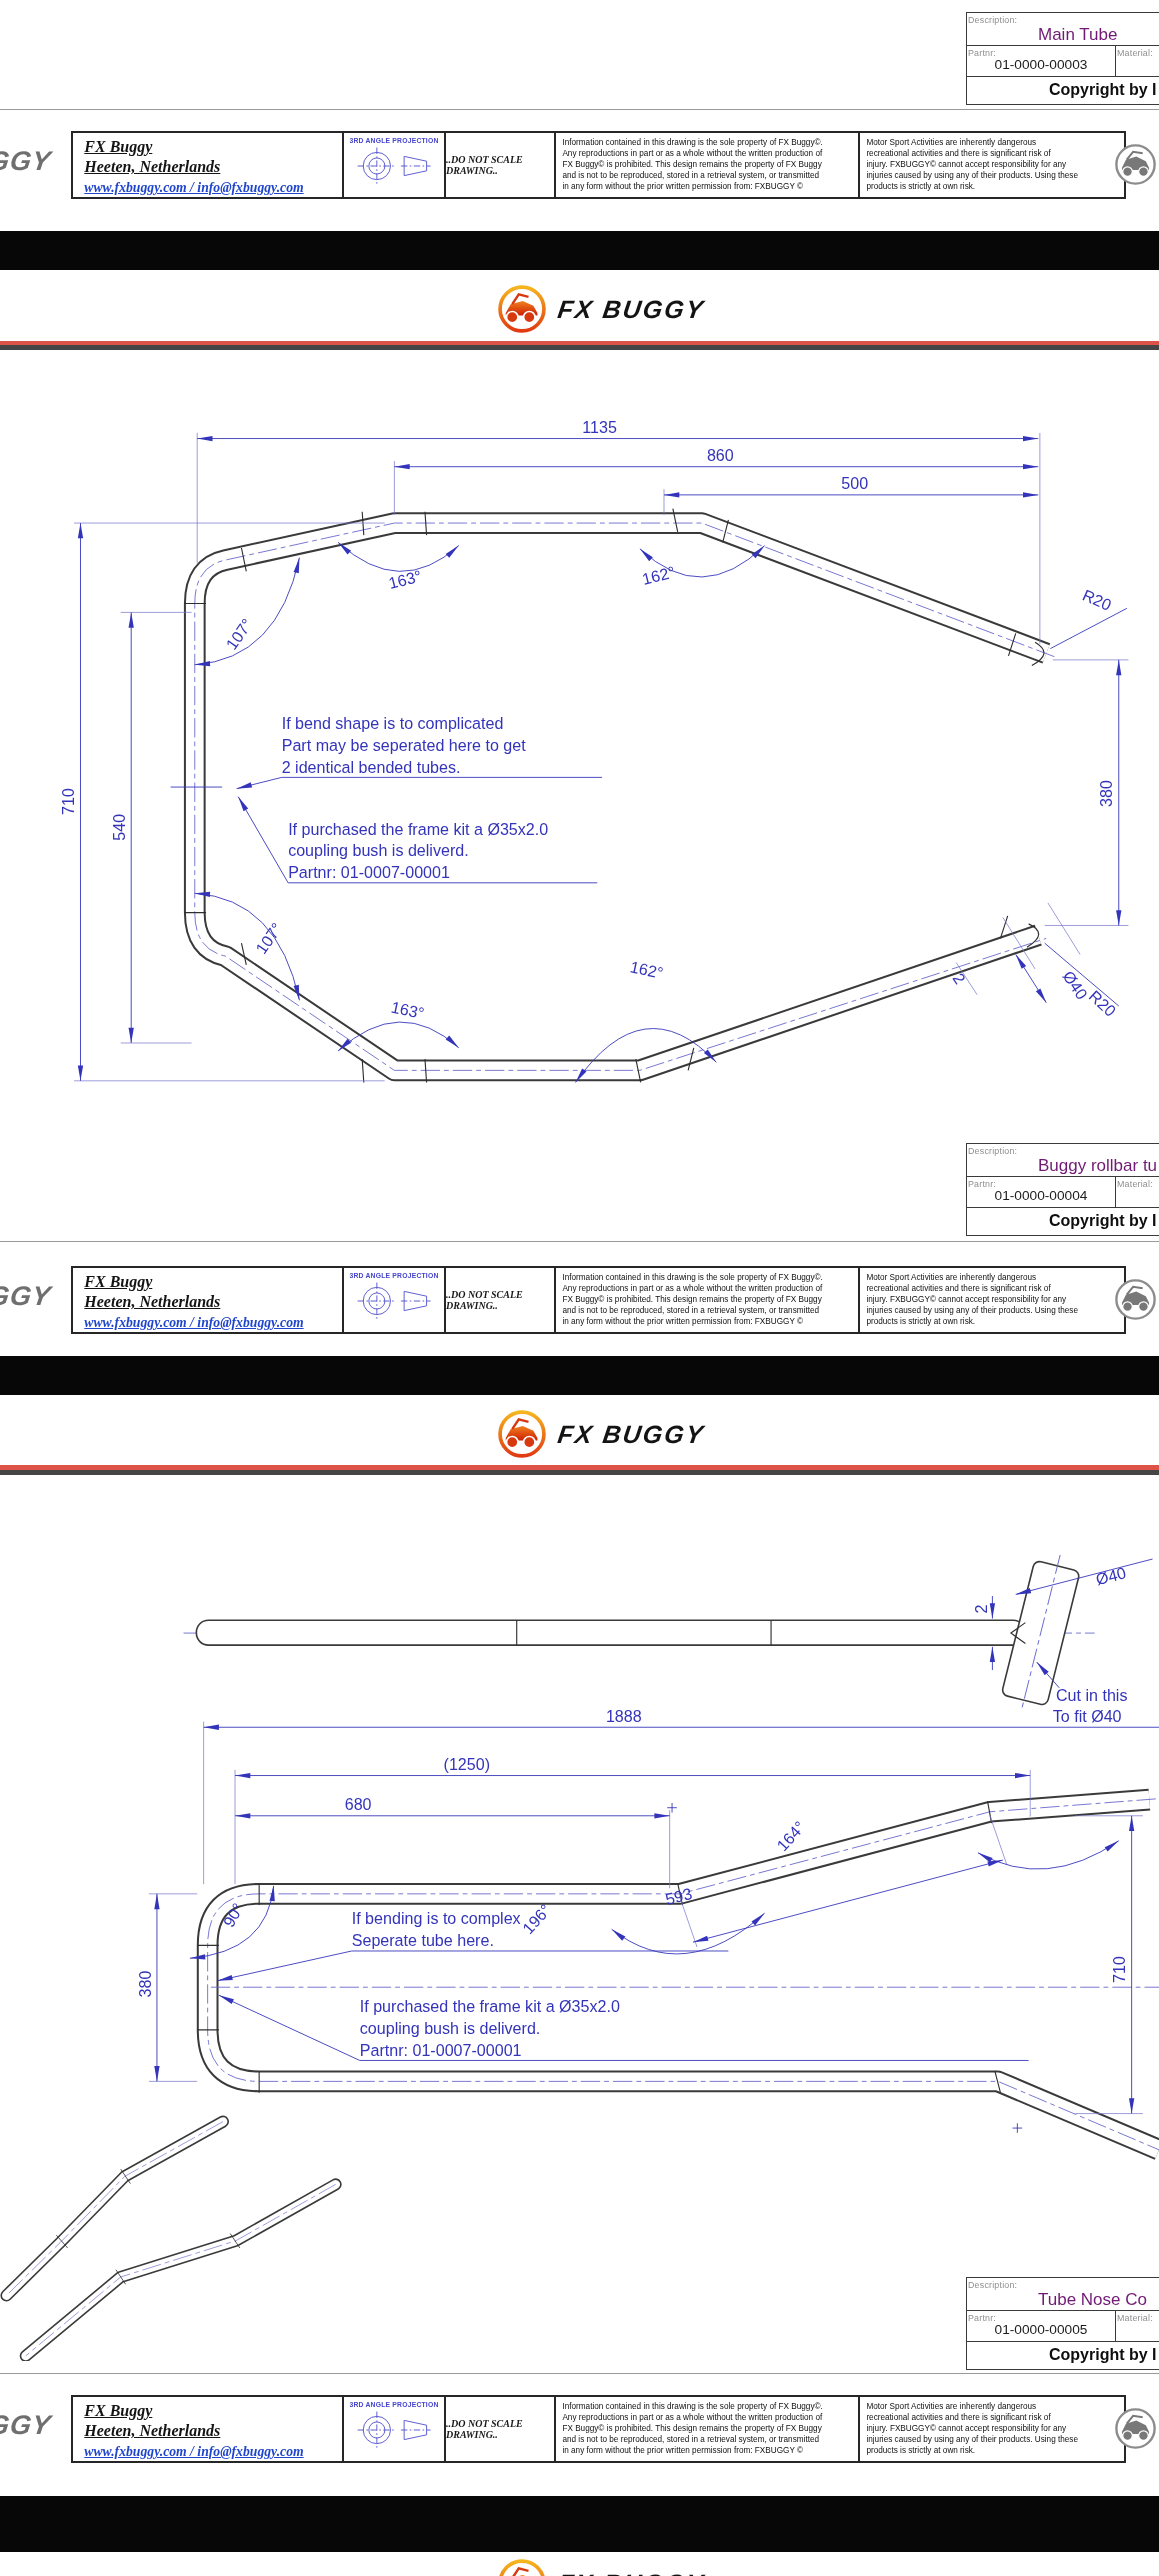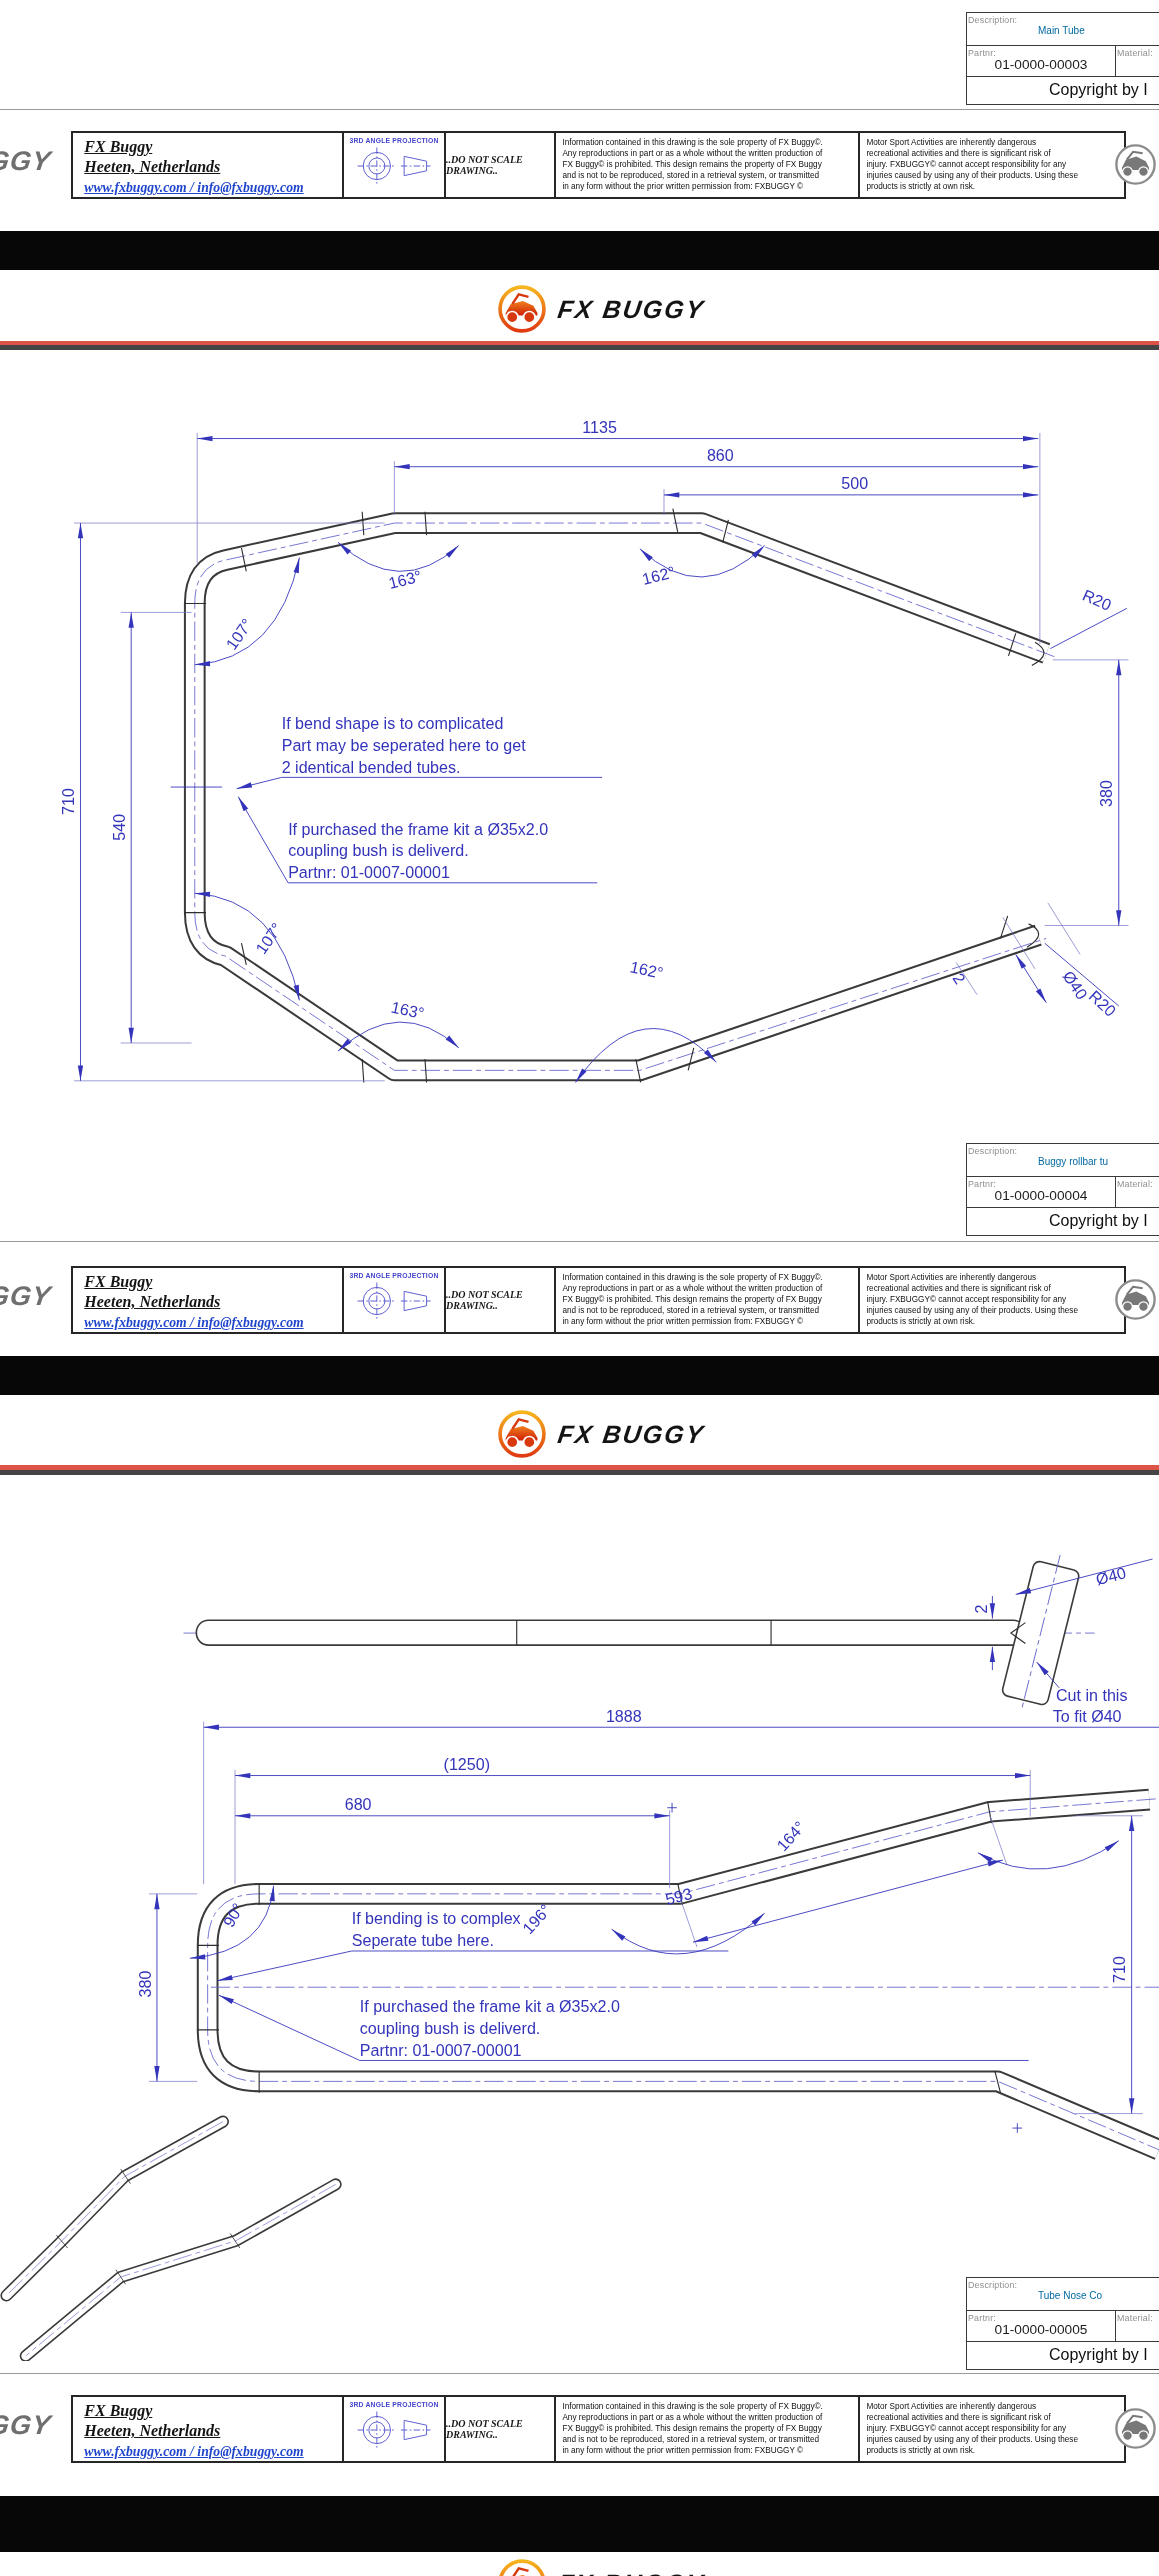--- a/index.html
+++ b/index.html
@@ -8,27 +8,27 @@
   .abs{position:absolute}
   .bar{left:0;width:1159px;background:#070707}
   .sline{left:0;width:1159px;height:0.8px;background:#9a9a9a}
   .stripe{left:0;width:1159px;height:4.8px}
 
   
   .tblock{left:966px;width:290px;height:93px;border:1.6px solid #3a3a3a;background:#fff;
           box-sizing:border-box;display:flex;flex-direction:column}
   .tb-row1{height:32px;border-bottom:1.6px solid #3a3a3a;position:relative}
   .tb-label{position:absolute;top:1.6px;left:1px;font-size:8.9px;color:#8f8f8f;letter-spacing:0.2px}
-  .tb-desc-val{position:absolute;top:12px;left:71px;font-size:10px;color:#0369a1;white-space:nowrap}
+  .tb-desc-val{position:absolute;top:12px;left:71px;font-size:17px;color:#701a75;white-space:nowrap}
   .tb-row2{height:30px;border-bottom:1.6px solid #3a3a3a;display:flex}
   .tb-partnr{width:149px;border-right:1.6px solid #3a3a3a;position:relative;box-sizing:border-box}
   .tb-pn-val{position:absolute;top:11.3px;left:0;width:100%;text-align:center;font-size:13.7px;color:#1c1c1c}
   .tb-mat{flex:1;position:relative}
   .tb-row3{flex:1;position:relative}
-  .tb-copy{position:absolute;top:4px;left:82px;font-size:16px;font-weight:400;color:#0e0e0e;white-space:nowrap}
+  .tb-copy{position:absolute;top:4px;left:82px;font-size:16px;font-weight:700;color:#0e0e0e;white-space:nowrap}
 
   
   .footer{left:0;width:1159px;height:81px}
   .uggy{position:absolute;left:-32px;top:21px;font-style:italic;font-weight:800;font-size:27px;
         color:#6f6f6f;letter-spacing:0.8px;transform:skewX(-8deg)}
   .fbox{position:absolute;left:71px;top:6.4px;width:1055px;height:68px;border:2px solid #262626;
         box-sizing:border-box;display:flex;background:#fff}
   .fcell{border-right:2px solid #262626;box-sizing:border-box;position:relative;height:100%}
   .c-co{width:271px;padding:4px 0 0 11.3px}
   .c-proj{width:102px}

